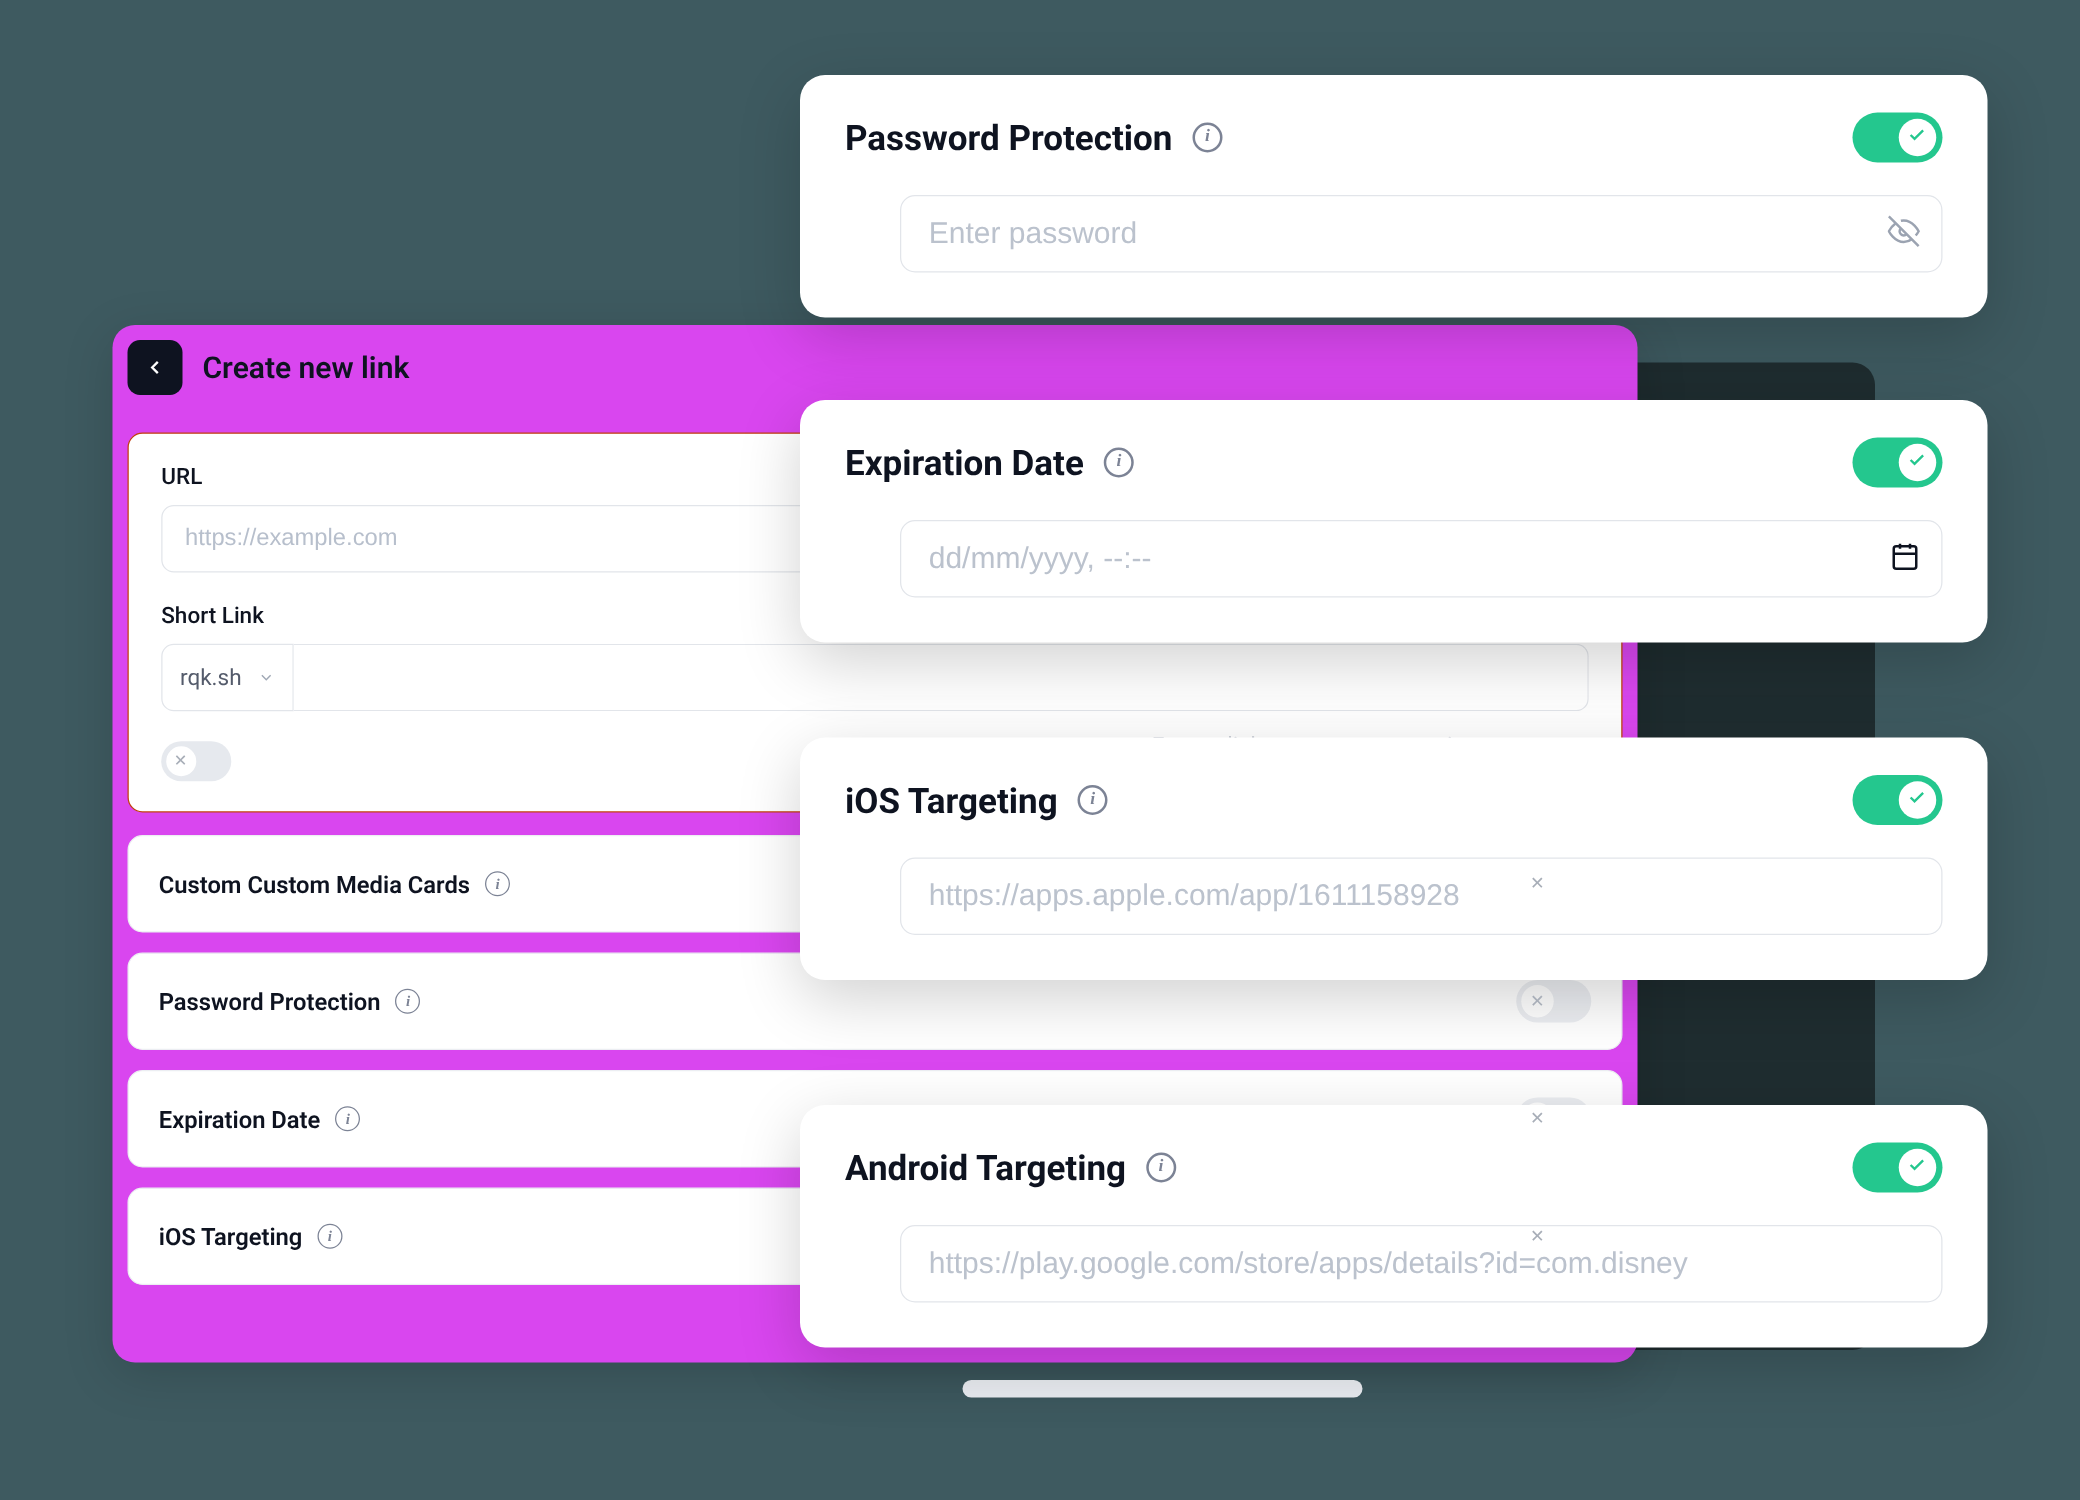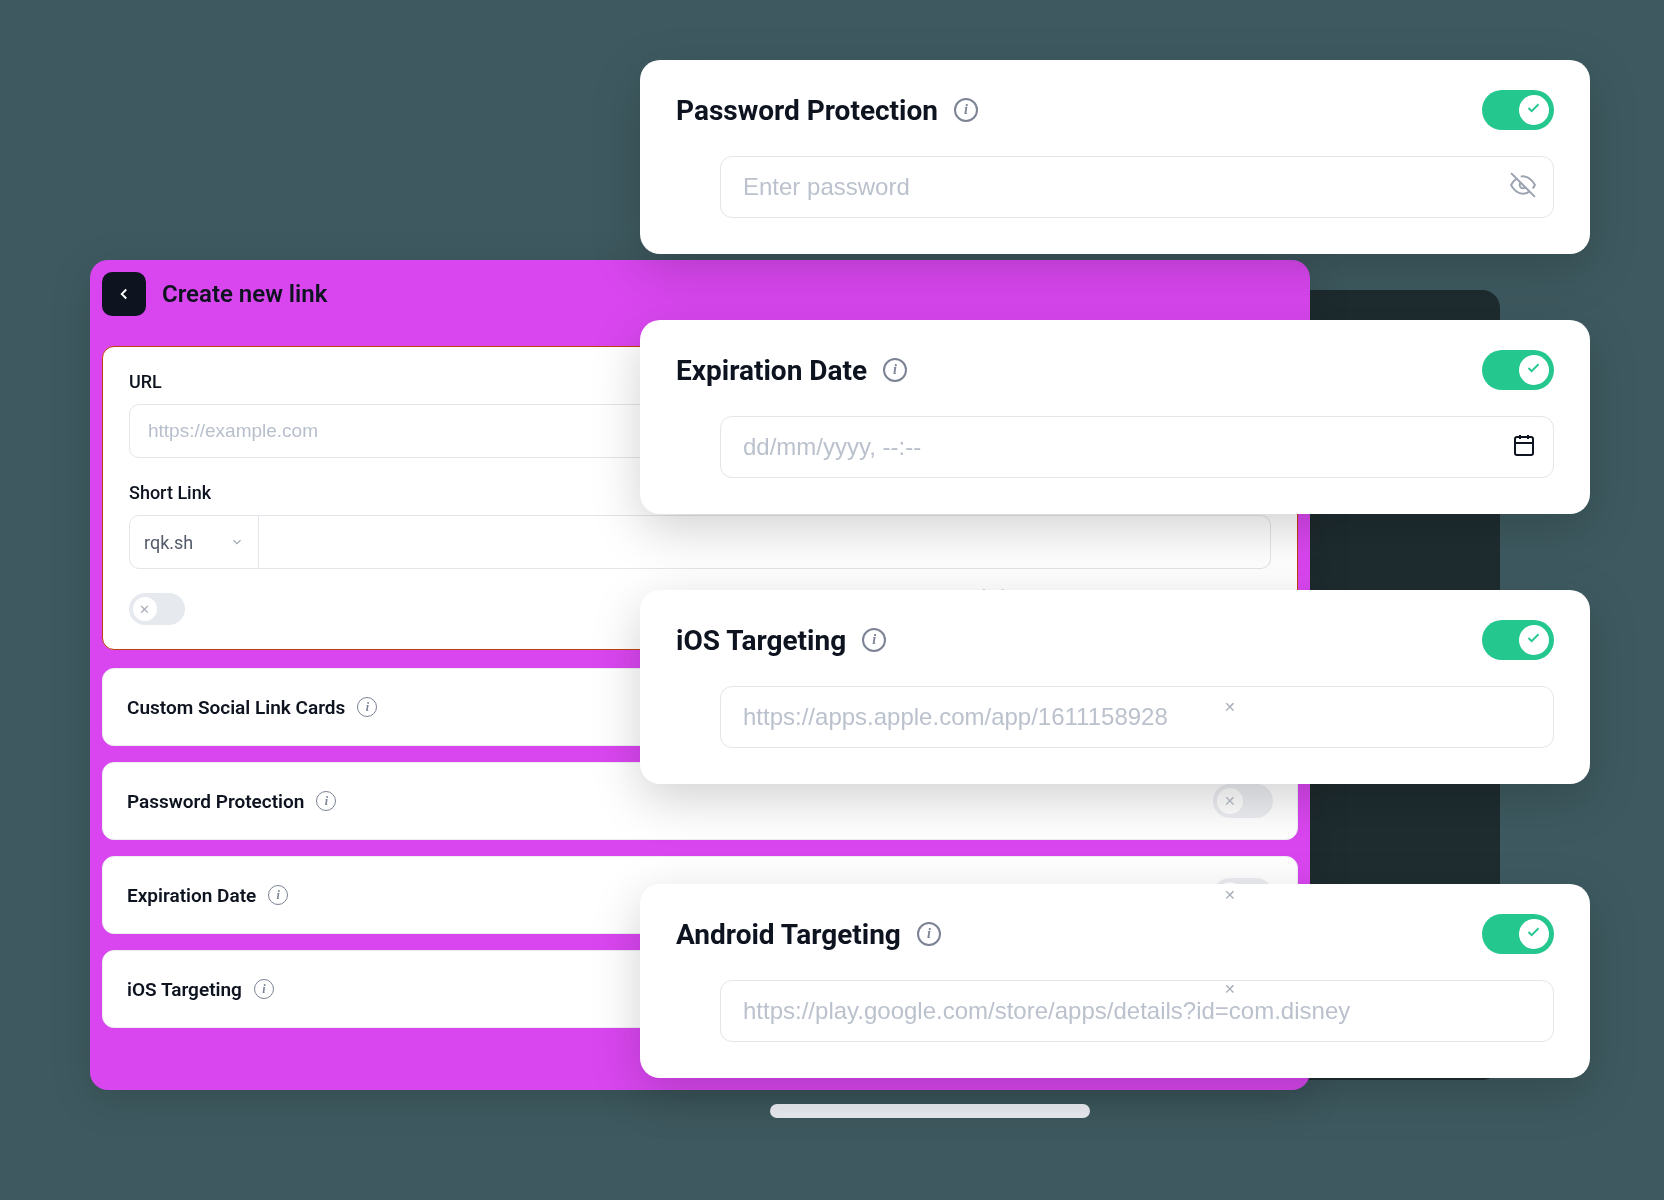--- a/index.html
+++ b/index.html
@@ -110,21 +110,21 @@
       stroke: #6b7587;
       stroke-width: 2;
       fill: none;
     }
     .short-link-inputs {
       display: flex;
       gap: 0;
       margin-bottom: 24px;
     }
     .domain-select {
-      width: 130px;
+      width: 106px;
       height: 54px;
       border: 1px solid #e2e5ea;
       border-radius: 10px 0 0 10px;
       display: flex;
       align-items: center;
       justify-content: space-between;
       padding: 0 14px;
       font-size: 18px;
       color: #545b6b;
       background: #fff;
@@ -421,21 +421,21 @@
 
     <div class="utm-row">
       <div class="utm-toggle">
           <span class="x-mark">✕</span>
         </div>
     </div>
   </div>
 
   <div class="option-row">
     <div class="option-row-left">
-      <span class="option-label">Custom Social Link Cards</span>
+      <span class="option-label">Custom Custom Media Cards</span>
       <span class="info-icon"></span>
     </div>
     <div class="off-toggle">
         <span class="x-mark">✕</span>
       </div>
   </div>
 
   <div class="option-row">
     <div class="option-row-left">
       <span class="option-label">Password Protection</span>

